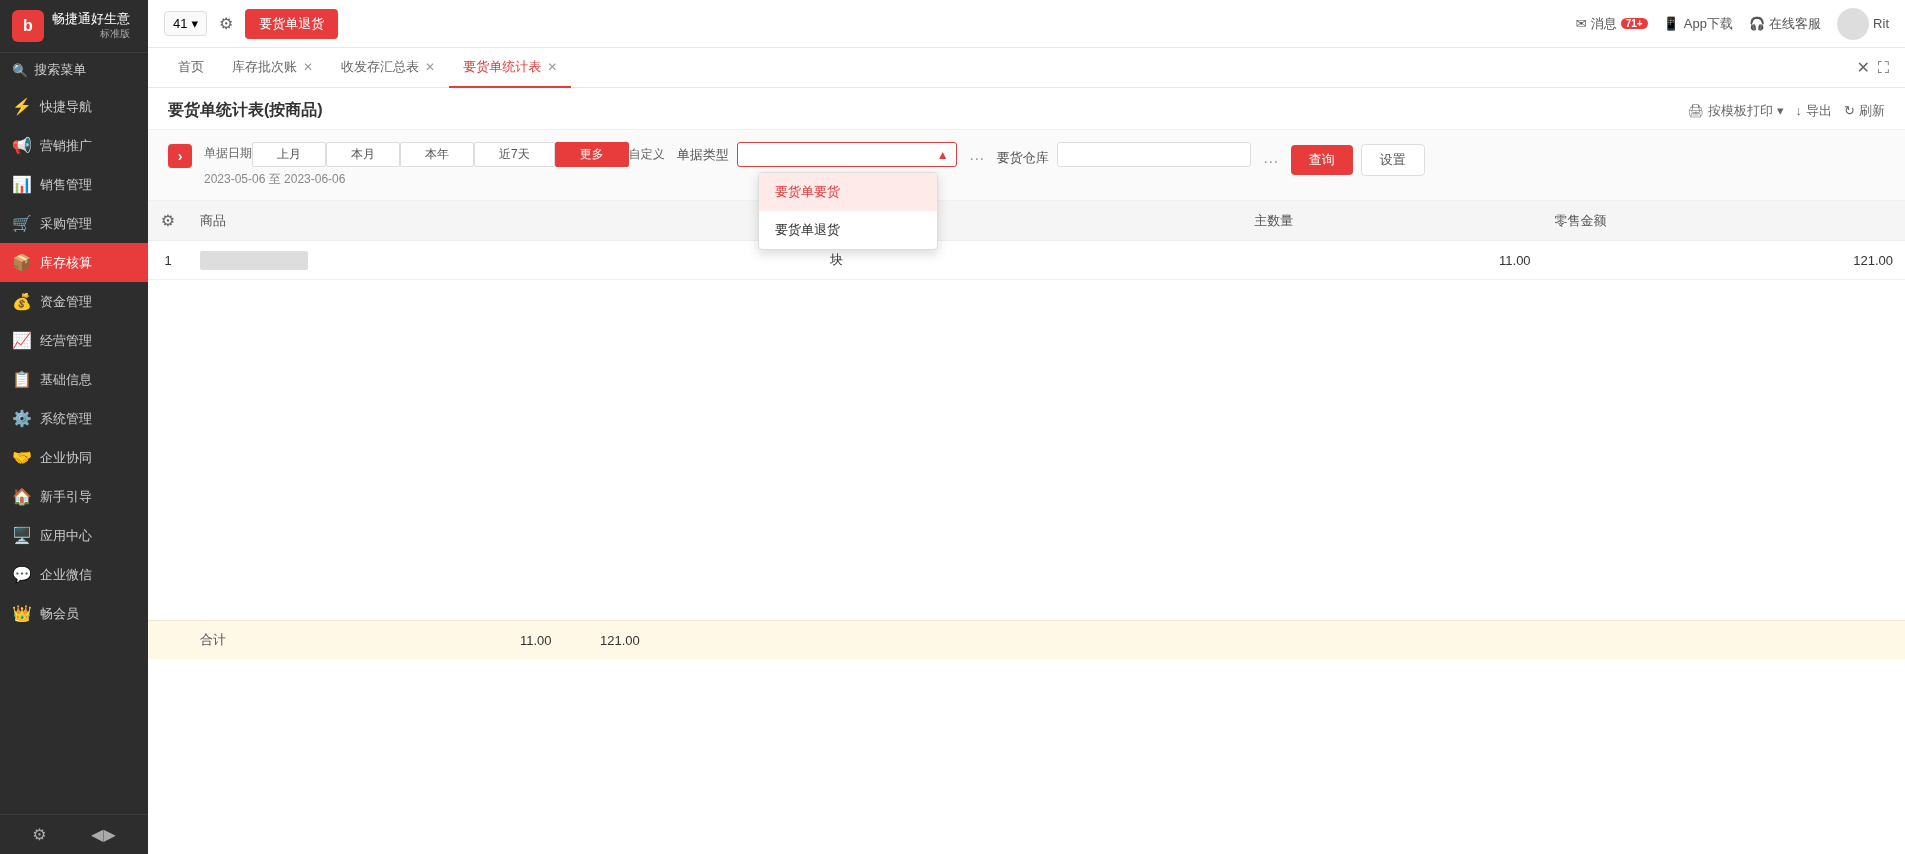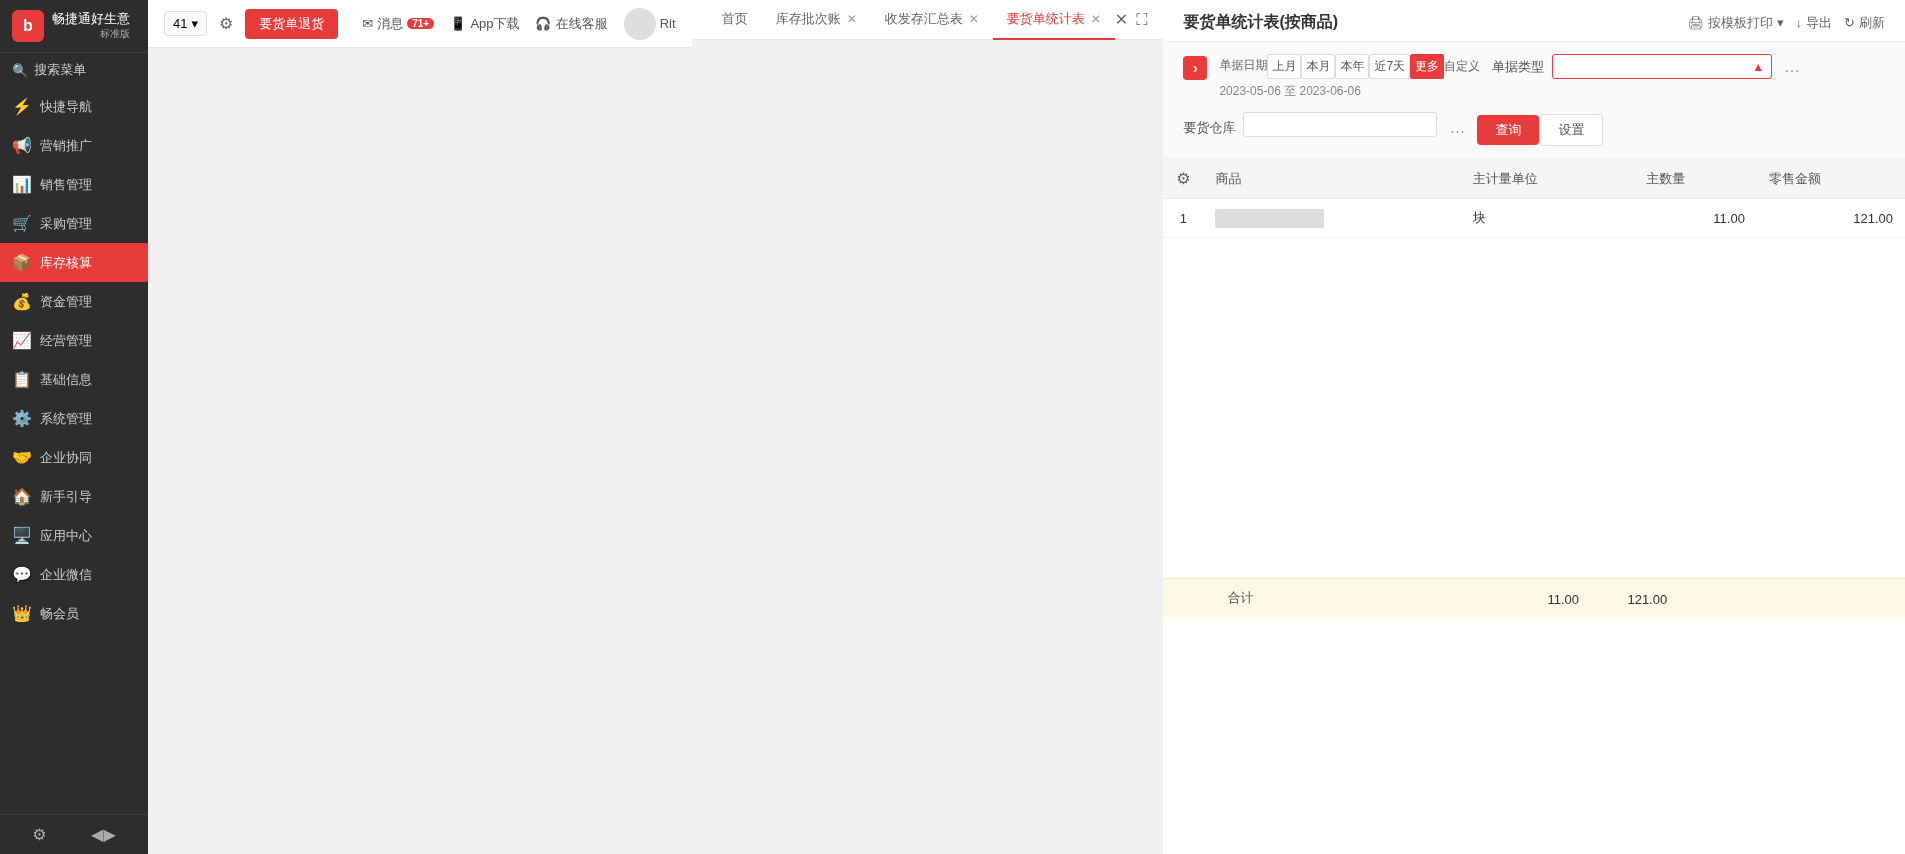--- a/index.html
+++ b/index.html
@@ -52,21 +52,21 @@
       display: flex; align-items: center; justify-content: space-around;
       padding: 10px;
       border-top: 1px solid #3d3d3d;
     }
     .sidebar-bottom-btn { color: #aaa; cursor: pointer; font-size: 16px; }
 
     
     .main {
       flex: 1;
       display: flex;
-      flex-direction: row;
+      flex-direction: column;
       background: #f0f0f0;
       overflow: hidden;
     }
 
     
     .topbar {
       background: #fff;
       display: flex;
       align-items: center;
       padding: 0 16px;
@@ -165,21 +165,21 @@
       width: 24px; height: 24px;
       background: #e83c3c; color: #fff;
       border-radius: 4px; cursor: pointer;
       display: flex; align-items: center; justify-content: center;
       font-size: 14px; font-weight: bold; flex-shrink: 0; margin-top: 2px;
     }
     .filter-group { display: flex; flex-direction: column; gap: 4px; }
     .filter-label { font-size: 12px; color: #666; margin-bottom: 2px; }
     .filter-date-range { display: flex; align-items: center; gap: 0; }
     .filter-date-btn {
-      padding: 3px 4px; border: 1px solid #ddd; border-radius: 2px;
+      padding: 3px 24px; border: 1px solid #ddd; border-radius: 2px;
       background: #fff; cursor: pointer; font-size: 12px; color: #555;
       font-family: inherit;
     }
     .filter-date-btn.more {
       background: #e83c3c; color: #fff; border-color: #e83c3c;
     }
     .filter-date-custom { font-size: 12px; color: #666; cursor: pointer; }
     .filter-date-text { font-size: 12px; color: #888; }
 
     .filter-field-group {
@@ -214,21 +214,21 @@
       border: 1px solid #ddd;
       border-radius: 3px;
       padding: 4px 8px;
       font-size: 13px;
       min-width: 180px;
       outline: none;
       background: #fff;
       font-family: inherit;
     }
 
-    .filter-actions { display: flex; align-items: center; margin-top: 2px; }
+    .filter-actions { display: flex; gap: 8px; align-items: center; margin-top: 2px; }
     .btn-query {
       background: #e83c3c; color: #fff; border: none;
       border-radius: 4px; padding: 6px 18px;
       font-size: 13px; cursor: pointer; font-family: inherit;
     }
     .btn-settings {
       border: 1px solid #ddd; background: #fff; color: #555;
       border-radius: 4px; padding: 6px 18px;
       font-size: 13px; cursor: pointer; font-family: inherit;
     }
@@ -292,22 +292,22 @@
       background: #ddd;
       color: transparent;
       border-radius: 2px;
       user-select: none;
     }
 
     
     .table-footer {
       background: #fef8e7;
       display: flex;
-      align-items: flex-end;
-      padding: 10px 12px;
+      align-items: center;
+      padding: 10px 0;
       border-top: 1px solid #f0e8c8;
       position: sticky;
       bottom: 0;
     }
     .table-footer-label { color: #555; font-size: 13px; min-width: 220px; padding-left: 12px; }
     .table-footer-val { font-size: 13px; color: #333; min-width: 80px; padding: 0 12px; }
   </style>
 </head>
 <body>
 
@@ -494,20 +494,24 @@
           <span class="filter-warehouse-label">要货仓库</span>
           <input class="filter-warehouse-input" type="text" value="" style="">
           <span class="filter-dots">…</span>
         </div>
 
         <div class="filter-actions">
           <button class="btn-query">查询</button>
           <button class="btn-settings">设置</button>
         </div>
 
+        <div class="dropdown-menu">
+          <div class="dropdown-item selected">要货单要货</div>
+          <div class="dropdown-item">要货单退货</div>
+        </div>
       </div>
 
       <div class="table-wrap">
         <table>
           <thead>
             <tr>
               <th style="width:40px; text-align:center;">
                 <span class="table-settings-icon">⚙</span>
               </th>
               <th>商品</th>

